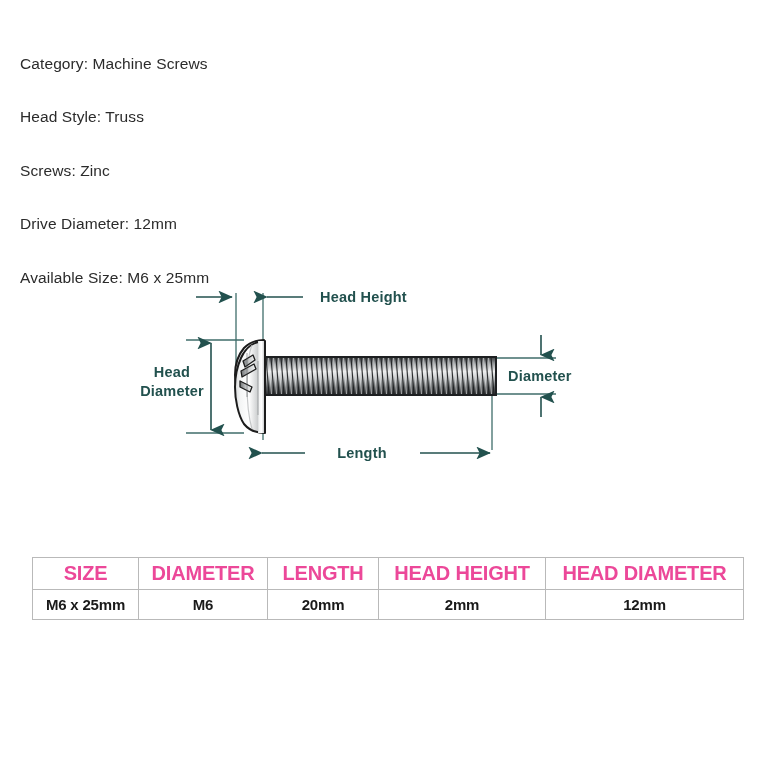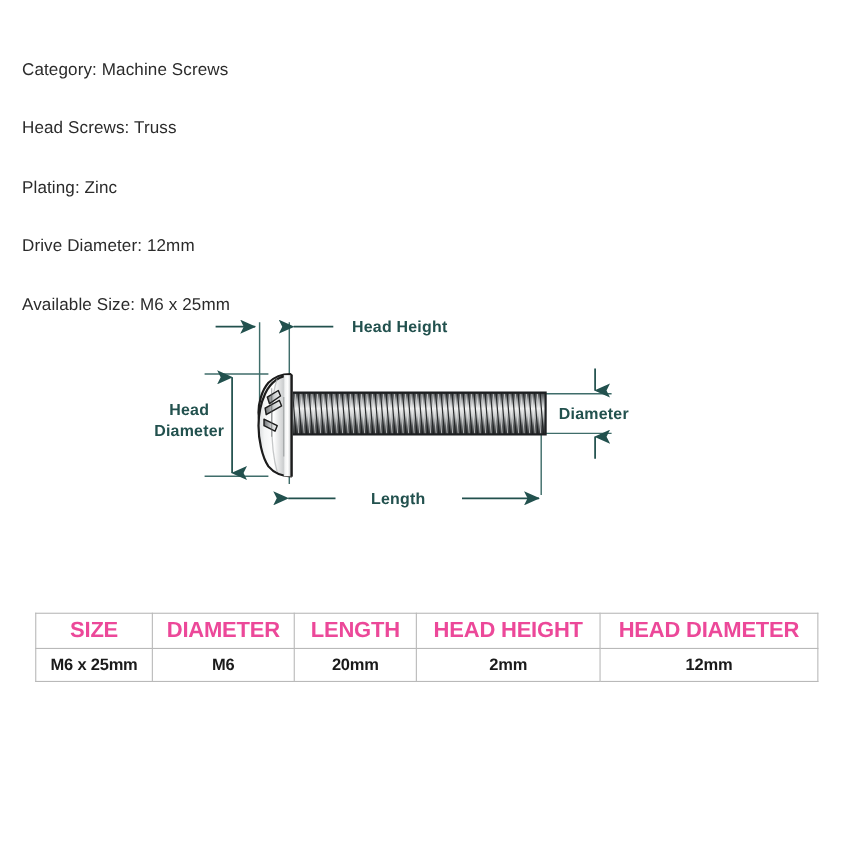--- a/index.html
+++ b/index.html
@@ -87,22 +87,22 @@
     font-size: 14.5px;
     fill: #22514e;
     letter-spacing: 0.2px;
   }
 </style>
 </head>
 <body>
 
 <div id="spec-list">
   <div class="spec-line">Category: Machine Screws</div>
-  <div class="spec-line">Head Screws: Truss</div>
-  <div class="spec-line">Plating: Zinc</div>
+  <div class="spec-line">Head Style: Truss</div>
+  <div class="spec-line">Screws: Zinc</div>
   <div class="spec-line">Drive Diameter: 12mm</div>
   <div class="spec-line">Available Size: M6 x 25mm</div>
 </div>
 
 <div id="diagram">
 <svg width="768" height="230" viewBox="0 0 768 230" xmlns="http://www.w3.org/2000/svg">
   <defs>
     <linearGradient id="headGrad" x1="0" y1="0" x2="1" y2="0">
       <stop offset="0%" stop-color="#d9dbdc"></stop>
       <stop offset="18%" stop-color="#f4f5f5"></stop>

